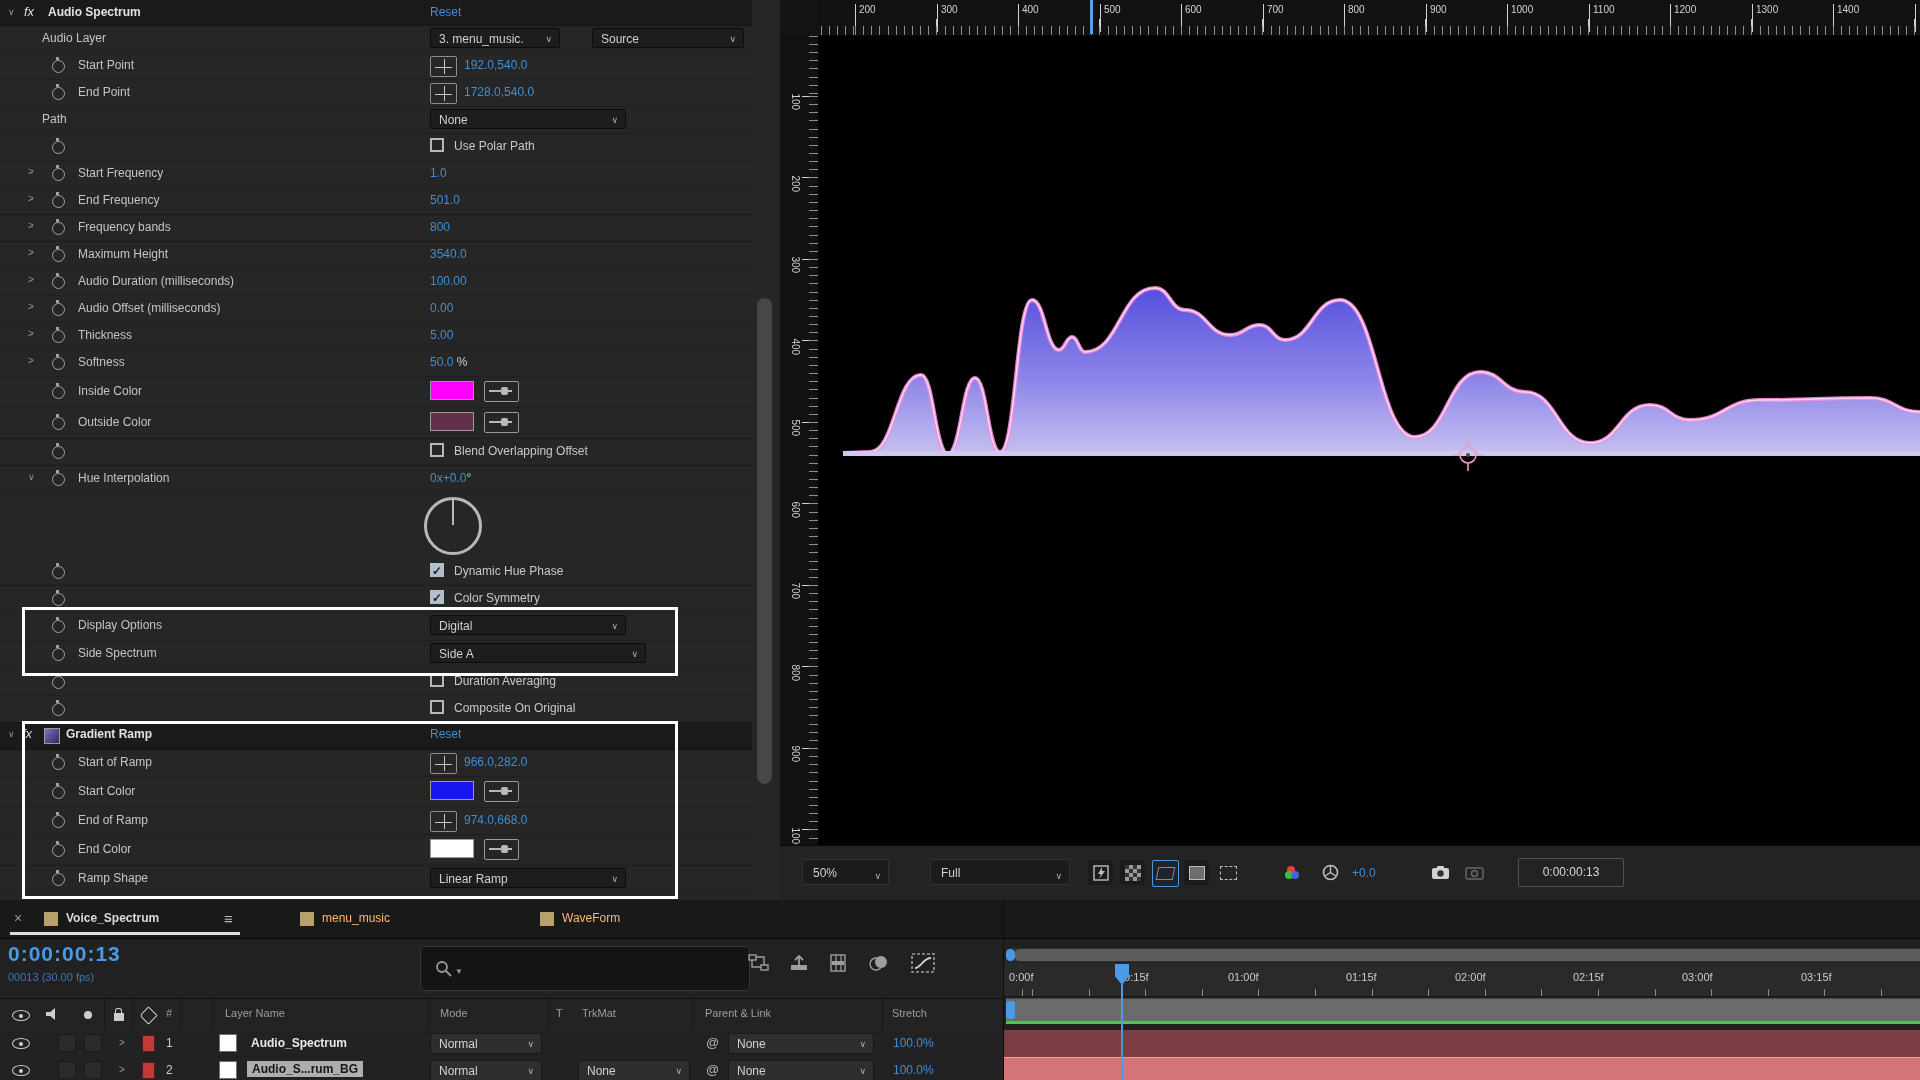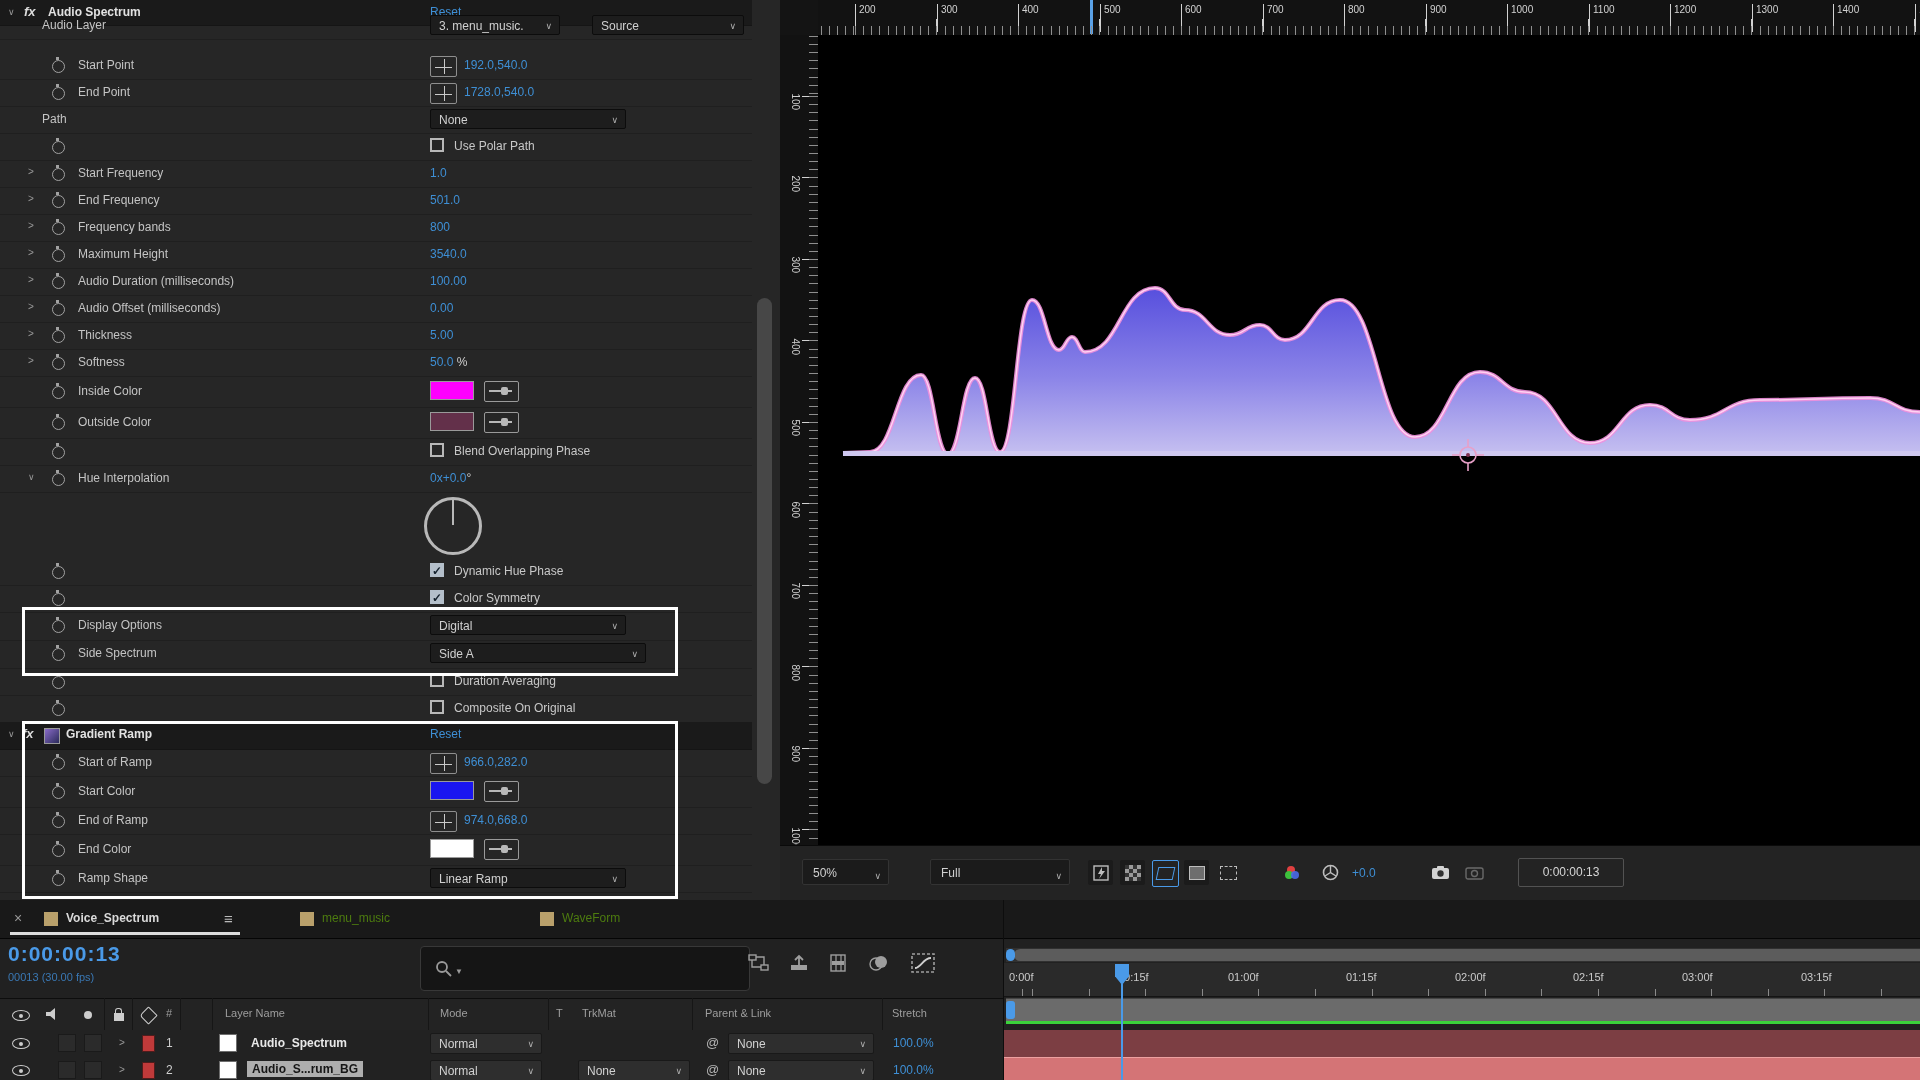--- a/index.html
+++ b/index.html
@@ -6,21 +6,21 @@
   #stage{position:relative;width:1920px;height:1080px;overflow:hidden;background:#1e1e1e;
          font-family:"Liberation Sans",sans-serif;font-size:12px;color:#bcbcbc;}
   .abs{position:absolute;}
   
   #fxpanel{position:absolute;left:0;top:0;width:780px;height:900px;background:#262626;border-right:1px solid #101010;}
   .fxrow{position:absolute;left:0;width:752px;height:27px;border-bottom:1px solid rgba(0,0,0,0.18);}
   .fxhead{background:#1a1a1a;}
   .tw{position:absolute;top:6px;color:#9a9a9a;font-size:10px;width:10px;}
   .tw.cl::after{content:">";}
   .tw.op::after{content:"\2228";font-size:9px;}
-  .fxglyph{position:absolute;top:4px;font-style:italic;font-weight:bold;color:#dcdcdc;font-size:13px;}
+  .fxglyph{position:absolute;top:4px;font-style:italic;font-weight:normal;color:#dcdcdc;font-size:13px;}
   .fxname{position:absolute;top:5px;font-weight:bold;color:#e2e2e2;}
   .sw{position:absolute;top:8px;width:11px;height:11px;border:1.4px solid #a2a2a2;border-radius:50%;}
   .sw::before{content:'';position:absolute;left:3px;top:-4px;width:3px;height:3px;background:#a2a2a2;}
   .lbl{position:absolute;left:78px;top:6px;color:#c4c4c4;white-space:nowrap;}
   .val{position:absolute;left:430px;top:6px;color:#3e8fd5;white-space:nowrap;}
   .unit{color:#cfcfcf;}
   .dd{position:absolute;top:3px;height:20px;background:#1d1d1d;border:1px solid #0c0c0c;border-radius:2px;
       color:#d0d0d0;line-height:20px;padding-left:8px;box-sizing:border-box;}
   .chev{position:absolute;right:7px;top:0;font-size:9px;color:#b0b0b0;}
   .chev::after{content:"\2228";}
@@ -60,21 +60,21 @@
   #bluetick{position:absolute;left:272px;top:0;width:3px;height:34px;background:#5aa2e8;}
   #vtoolbar{position:absolute;left:0;top:845px;width:1140px;height:55px;background:#232323;border-top:1px solid #0a0a0a;}
   .tbdd{position:absolute;top:13px;height:26px;background:#1b1b1b;border:1px solid #333;border-radius:2px;color:#d0d0d0;line-height:26px;padding-left:10px;box-sizing:border-box;}
   .tbdd .chev{top:3px;}
   .tbico{position:absolute;top:14px;width:25px;height:25px;border-radius:2px;display:flex;align-items:center;justify-content:center;}
   .tctext{position:absolute;top:12px;height:27px;border:1px solid #525252;border-radius:2px;color:#d6d6d6;line-height:27px;text-align:center;}
   
   #timeline{position:absolute;left:0;top:900px;width:1920px;height:180px;background:#212121;}
   #tabsbar{position:absolute;left:0;top:0;width:1920px;height:38px;background:#191919;border-bottom:1px solid #050505;}
   .tabswatch{position:absolute;top:12px;width:14px;height:14px;}
-  .tablabel{position:absolute;top:11px;color:#4d7c0f;}
+  .tablabel{position:absolute;top:11px;color:#fdba74;}
   .tablabel.active{color:#dadada;font-weight:bold;}
   #tabunderline{position:absolute;left:10px;top:32px;width:230px;height:3px;background:#dcdcdc;}
   .xclose{position:absolute;left:14px;top:10px;color:#9a9a9a;font-size:14px;}
   .xclose::after{content:"\00d7";}
   .hamb{position:absolute;left:224px;top:10px;color:#bababa;font-size:15px;}
   .hamb::after{content:"\2261";}
   #tl-controls{position:absolute;left:0;top:38px;width:1003px;height:60px;}
   #tl-time{position:absolute;left:8px;top:4px;font-size:21px;font-weight:bold;color:#4a9ae8;letter-spacing:1px;}
   #tl-frames{position:absolute;left:8px;top:33px;font-size:11px;color:#3a78b4;}
   #searchbox{position:absolute;left:420px;top:8px;width:328px;height:43px;background:#151515;border:1px solid #383838;border-radius:4px;}
@@ -125,21 +125,21 @@
 
   <section id="fxpanel">
 
     <div class="fxrow fxhead" style="top:0;height:25px">
       <span class="tw op" style="left:8px"></span>
       <span class="fxglyph" style="left:24px">fx</span>
       <span class="fxname" style="left:48px">Audio Spectrum</span>
       <span class="val" style="left:430px;top:5px">Reset</span>
     </div>
 
-    <div class="fxrow" style="top:12px">
+    <div class="fxrow" style="top:25px">
       <span class="lbl" style="left:42px">Audio Layer</span>
       <div class="dd" style="left:430px;width:130px">
         <span>3. menu_music.</span>
         <span class="chev"></span>
       </div>
       <div class="dd" style="left:592px;width:152px">
         <span>Source</span>
         <span class="chev"></span>
       </div>
     </div>
@@ -238,21 +238,21 @@
     <div class="fxrow" style="top:407px;height:31px">
       <span class="sw" style="left:52px;top:10px"></span>
       <span class="lbl" style="top:8px">Outside Color</span>
       <span class="swatch" style="background: rgb(99, 48, 74);"></span>
       <span class="expr"></span>
     </div>
 
     <div class="fxrow" style="top:438px">
       <span class="sw" style="left:52px"></span>
       <span class="cb"></span>
-      <span class="cb-lbl">Blend Overlapping Phase</span>
+      <span class="cb-lbl">Blend Overlapping Offset</span>
     </div>
 
     <div class="fxrow" style="top:465px">
       <span class="tw op" style="left:28px"></span>
       <span class="sw" style="left:52px"></span>
       <span class="lbl">Hue Interpolation</span>
       <span class="val"><span>0x+0.0</span><span class="unit">°</span></span>
     </div>
 
     <div class="fxrow" style="top:492px;height:66px;border-bottom:none">

